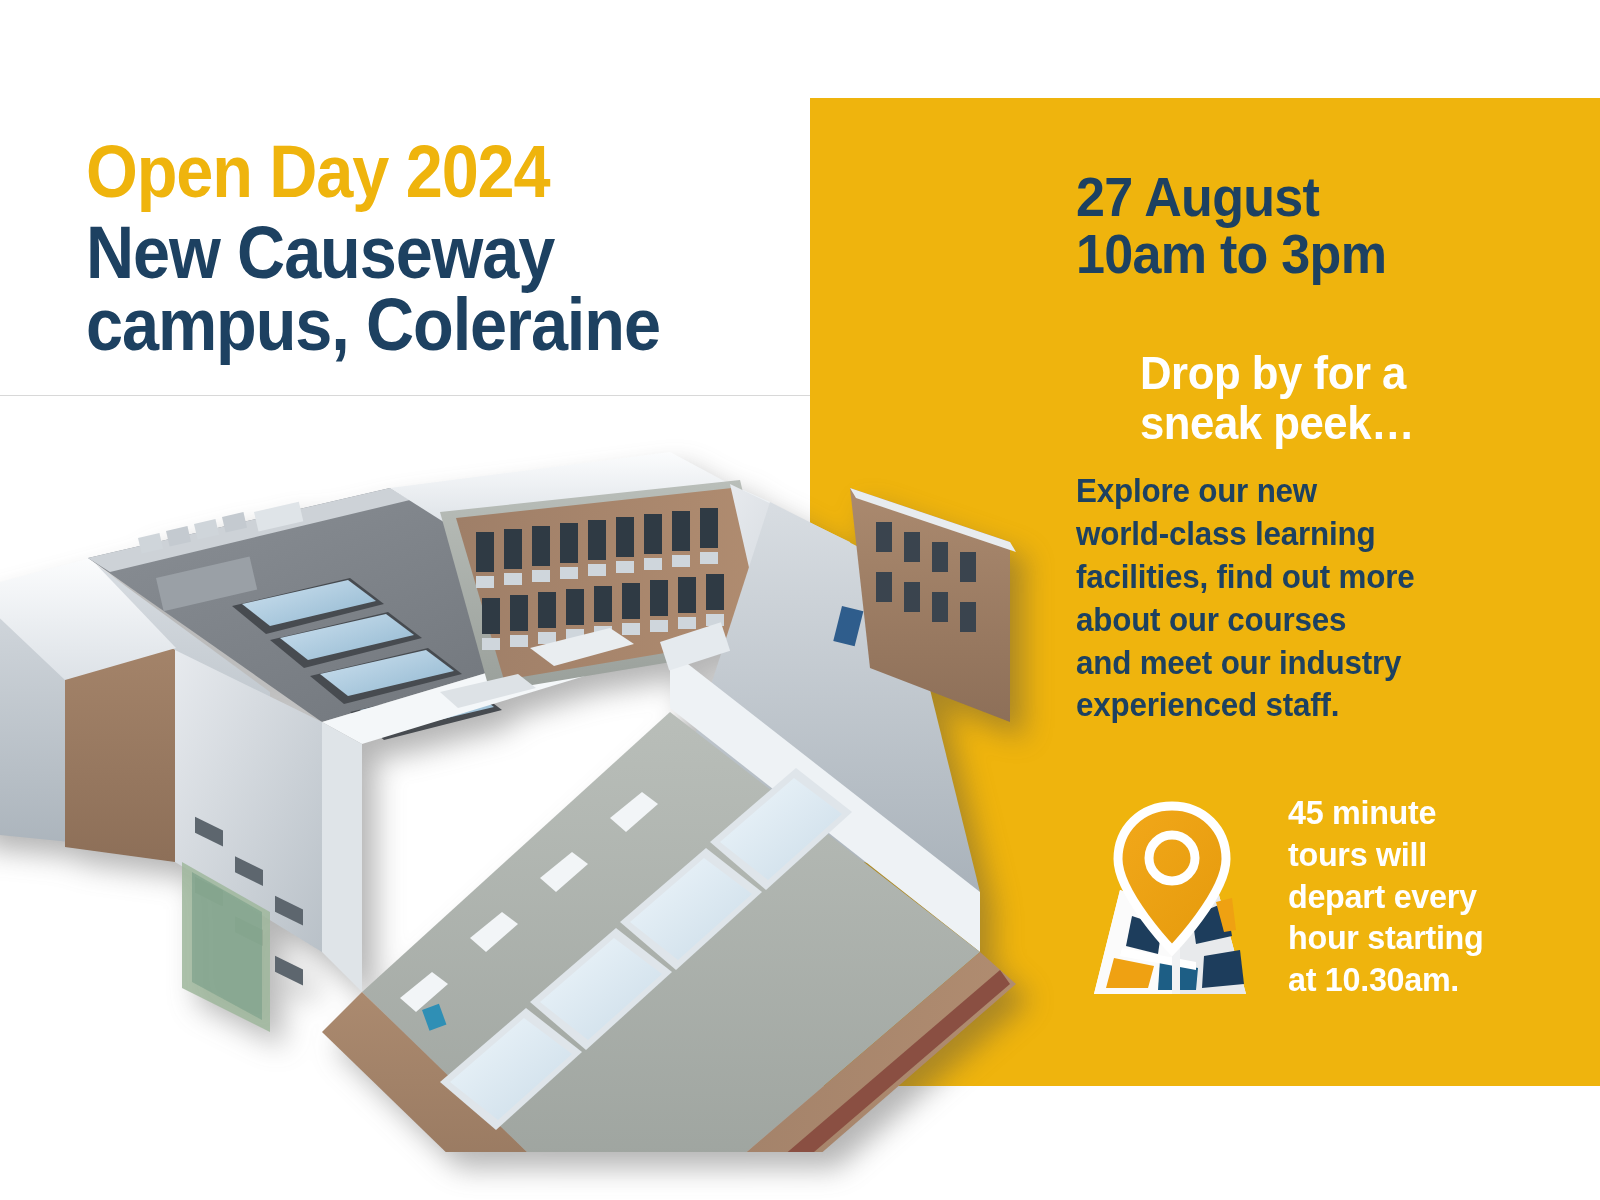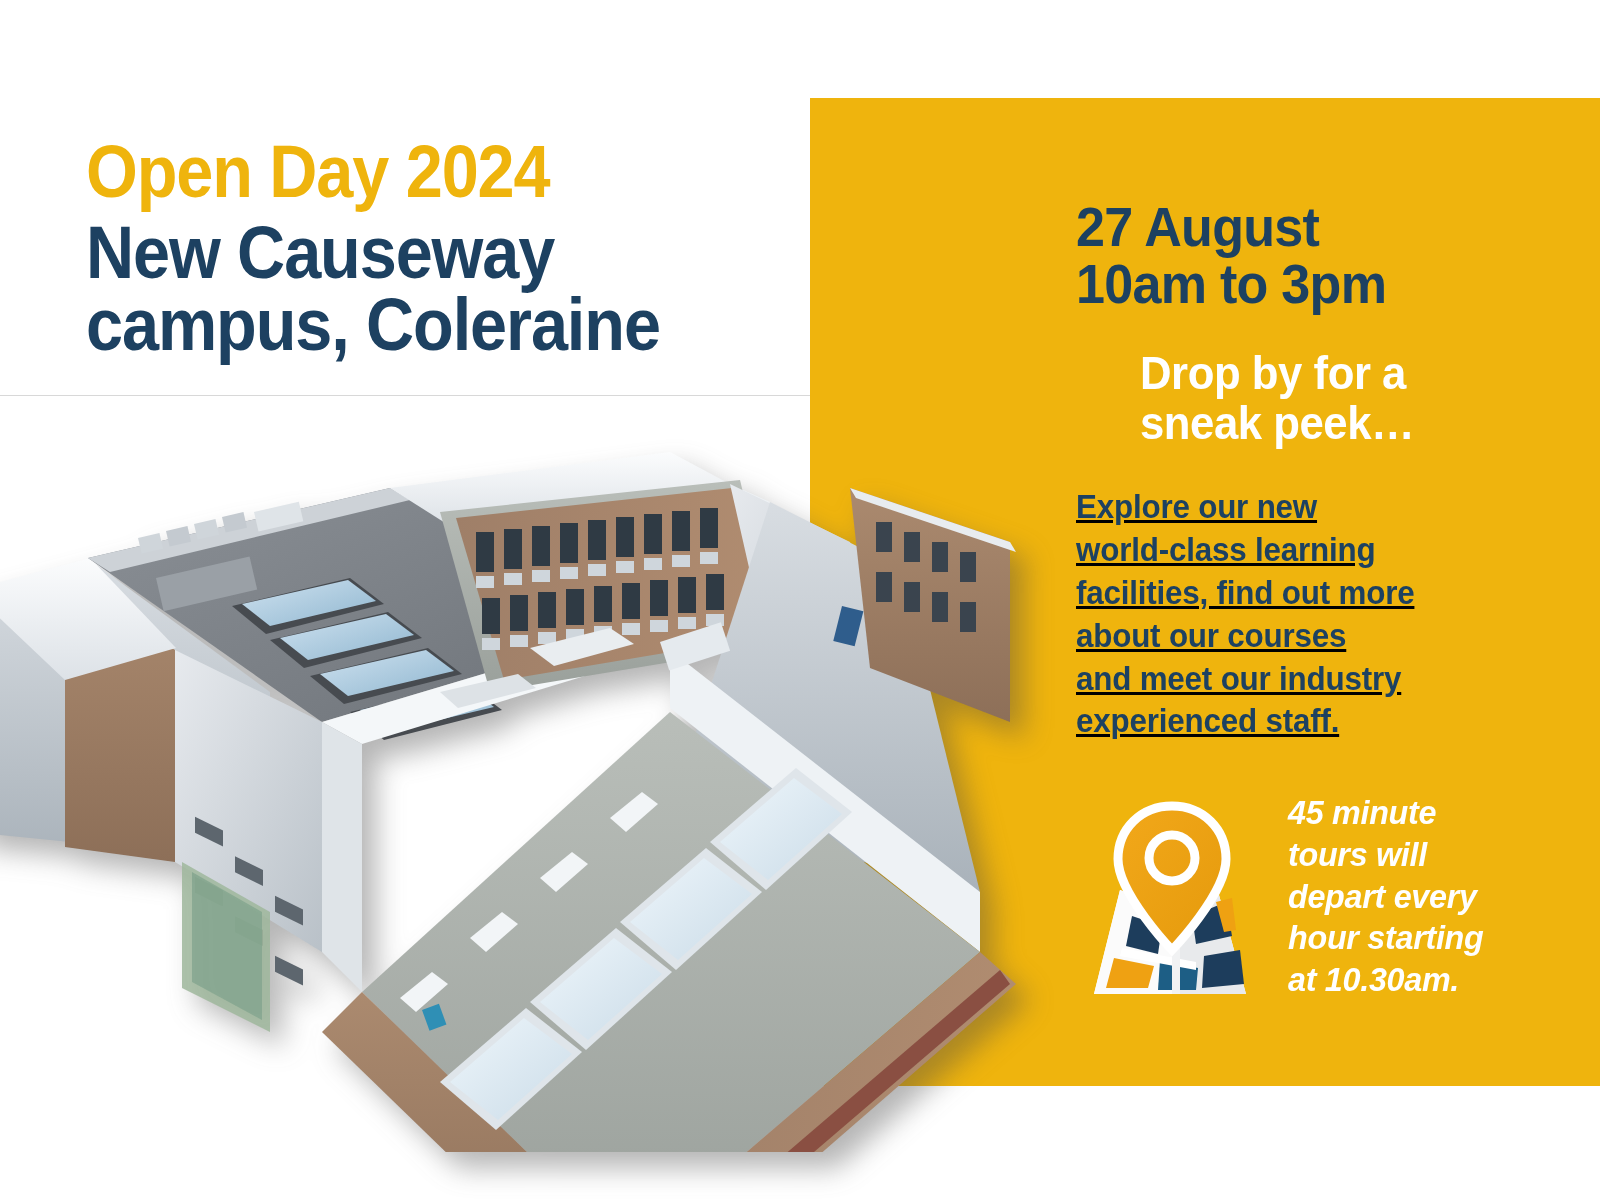--- a/index.html
+++ b/index.html
@@ -75,21 +75,20 @@
   }
   .photo-canvas { position: absolute; inset: 0; }
 
   
   .date-block {
     position: absolute;
     left: 1076px;
     top: 168px;
     width: 500px;
     z-index: 7;
-    margin-top: 30px;
   }
   .date-line {
     color: #1d4161;
     font-weight: 700;
     font-size: 56px;
     line-height: 1.02;
     letter-spacing: -0.8px;
     transform: scaleX(0.93);
     transform-origin: left center;
     white-space: nowrap;
@@ -109,24 +108,23 @@
     line-height: 1.06;
     letter-spacing: -0.5px;
     transform: scaleX(0.93);
     transform-origin: left center;
     white-space: nowrap;
   }
 
   .explore-block {
     position: absolute;
     left: 1076px;
-    top: 486px;
+    top: 470px;
     width: 450px;
     z-index: 7;
-    text-decoration: underline;
   }
   .explore-line {
     color: #1d4161;
     font-weight: 700;
     font-size: 33px;
     line-height: 1.30;
     letter-spacing: -0.2px;
     transform: scaleX(0.95);
     transform-origin: left center;
     white-space: nowrap;
@@ -145,21 +143,20 @@
     left: 0px;
     top: 6px;
     width: 185px;
     height: 200px;
   }
   .tours-text {
     position: absolute;
     left: 212px;
     top: 0px;
     width: 260px;
-    font-style: italic;
   }
   .tours-line {
     color: #ffffff;
     font-weight: 700;
     font-size: 34px;
     line-height: 1.23;
     letter-spacing: -0.3px;
     transform: scaleX(0.95);
     transform-origin: left center;
     white-space: nowrap;

